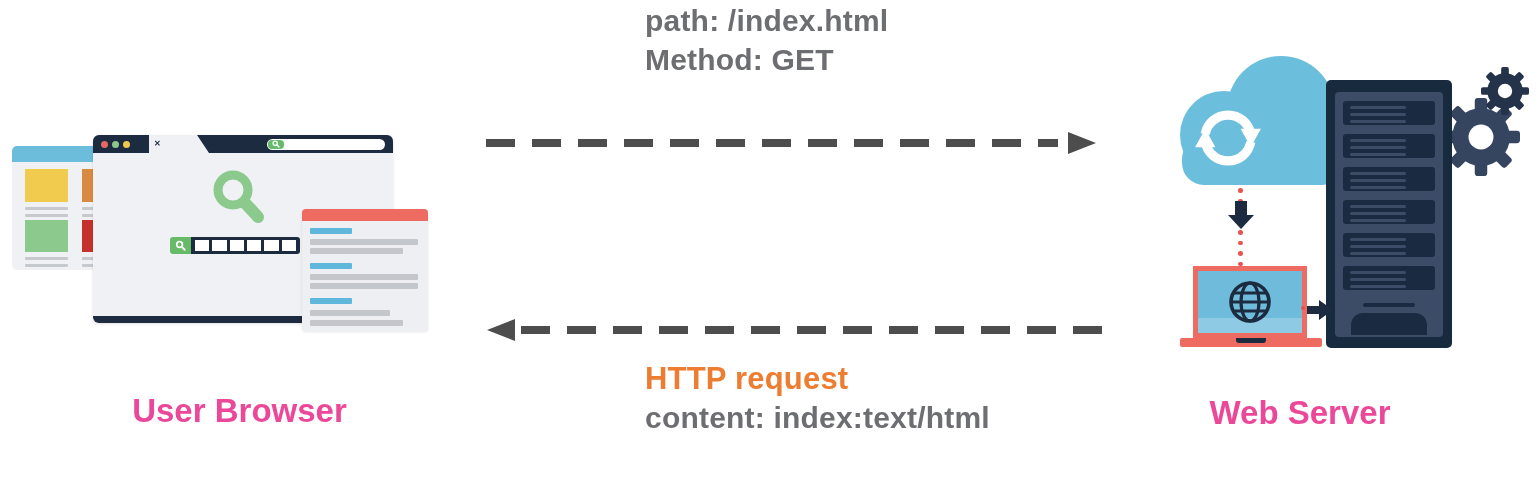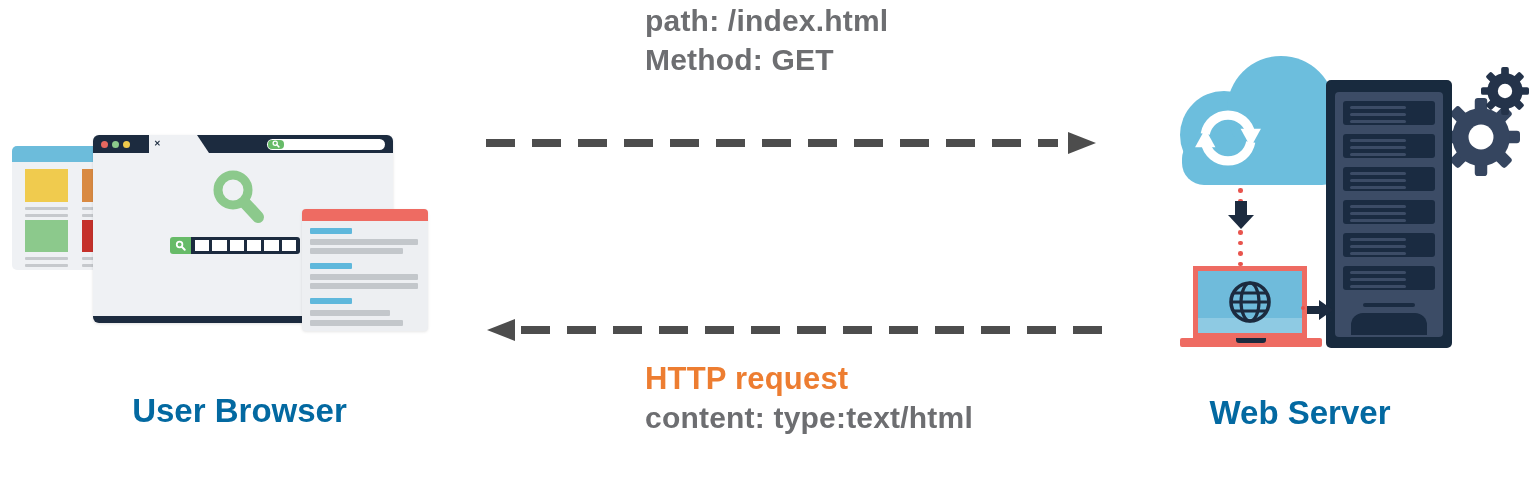--- a/index.html
+++ b/index.html
@@ -22,21 +22,21 @@
                 border-left:28px solid #4D4D4D; }
   .head-left  { position:absolute; left:0; top:0; width:0; height:0;
                 border-top:11px solid transparent; border-bottom:11px solid transparent;
                 border-right:28px solid #4D4D4D; }
   .arrow-req { left:486px; top:132px; width:610px; }
   .arrow-req .dashes { left:0; width:572px; }
   .arrow-res { left:487px; top:319px; width:618px; }
   .arrow-res .dashes { left:34px; width:584px; }
 
   
-  .illus-label { position:absolute; font-size:33px; font-weight:700; color:#0369a1; text-align:center; }
+  .illus-label { position:absolute; font-size:33px; font-weight:700; color:#ec4899; text-align:center; }
   .label-left  { left:112px; top:392px; width:255px; }
   .label-right { left:1180px; top:394px; width:240px; }
 
   
   .bg-window { position:absolute; left:12px; top:146px; width:268px; height:124px;
                background:#EFF1F4; border-radius:5px; z-index:1; }
   .bg-window-header { height:16px; background:#6CBCDB; border-radius:5px 5px 0 0; }
   .blk { position:absolute; }
   .blk-yellow { left:13px; top:23px; width:43px; height:33px; background:#F0CB4E; }
   .blk-orange { left:70px; top:23px; width:42px; height:33px; background:#D98A42; }
@@ -212,21 +212,21 @@
     <div class="head-right"></div>
   </div>
 
   <div class="h-arrow arrow-res">
     <div class="head-left"></div>
     <div class="dashes"></div>
   </div>
 
   <div class="msg-block res-block">
     <div class="msg-title">HTTP request</div>
-    <div class="msg-line">content: type:text/html</div>
+    <div class="msg-line">content: index:text/html</div>
   </div>
 
   <div>
 
     <svg class="cloud-svg" width="168" height="134" viewBox="0 0 168 134">
       <g fill="#6CBEDD">
         <circle cx="46" cy="82" r="44"></circle>
         <circle cx="103" cy="57" r="54"></circle>
         <rect x="4" y="84" width="162" height="48" rx="22"></rect>
       </g>

